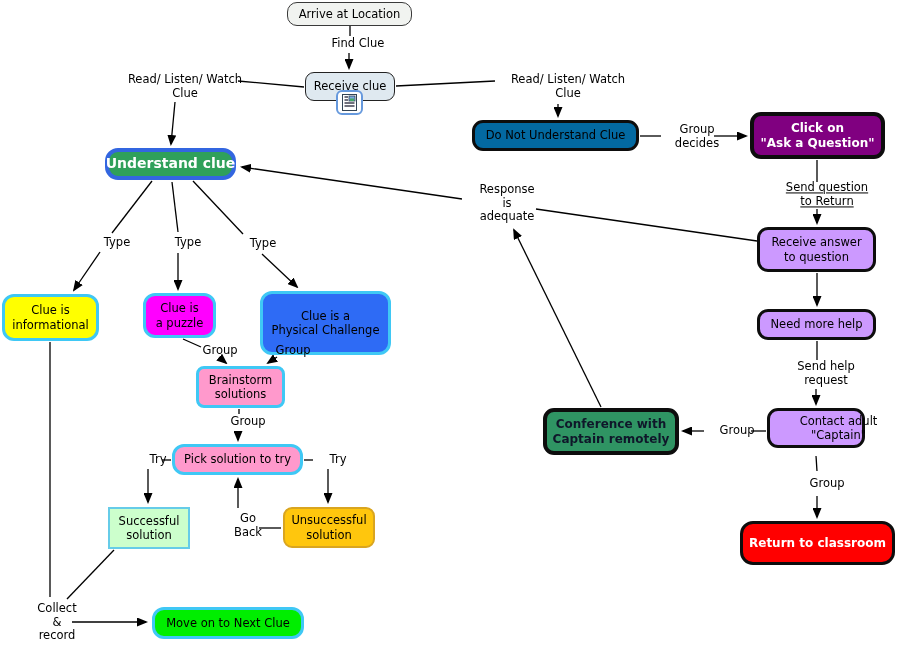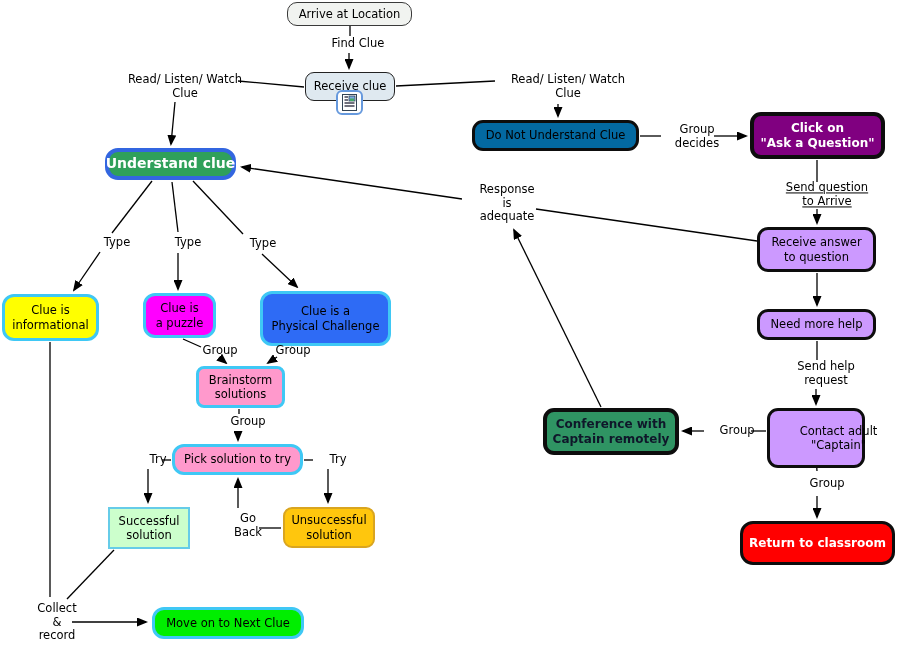--- a/index.html
+++ b/index.html
@@ -97,40 +97,40 @@
         <div>Click on</div>
         <div>"Ask a Question"</div>
       </div>
       <div class="node" style="left: 757px; top: 227px; width: 119px; height: 45px; background: rgb(204, 153, 255); border: 3px solid rgb(13, 13, 13); border-radius: 11px; color: rgb(0, 0, 0);">
         <div>Receive answer</div>
         <div>to question</div>
       </div>
       <div class="node" style="left: 757px; top: 309px; width: 119px; height: 31px; background: rgb(204, 153, 255); border: 3px solid rgb(13, 13, 13); border-radius: 11px; color: rgb(0, 0, 0);">
         <div>Need more help</div>
       </div>
-      <div class="node" style="left: 767px; top: 408px; width: 98px; height: 60px; background: rgb(204, 153, 255); border: 3px solid rgb(13, 13, 13); border-radius: 11px; color: rgb(0, 0, 0); padding-left: 45px;">
+      <div class="node" style="left: 767px; top: 408px; width: 98px; height: 40px; background: rgb(204, 153, 255); border: 3px solid rgb(13, 13, 13); border-radius: 11px; color: rgb(0, 0, 0); padding-left: 45px;">
         <div>Contact adult</div>
         <div>"Captain"</div>
       </div>
       <div class="node" style="left: 543px; top: 408px; width: 136px; height: 47px; background: rgb(47, 148, 99); border: 4px solid rgb(13, 13, 13); border-radius: 11px; color: #0f172a; font-weight: bold; font-size: 12px;">
         <div>Conference with</div>
         <div>Captain remotely</div>
       </div>
       <div class="node" style="left: 740px; top: 521px; width: 155px; height: 44px; background: rgb(255, 0, 0); border: 3.5px solid rgb(13, 13, 13); border-radius: 13px; color: rgb(255, 255, 255); font-weight: bold; font-size: 12px;">
         <div>Return to classroom</div>
       </div>
       <div class="node" style="left: 2px; top: 294px; width: 97px; height: 47px; background: rgb(255, 255, 0); border: 3.5px solid rgb(63, 200, 245); border-radius: 12px; color: rgb(0, 0, 0);">
         <div>Clue is</div>
         <div>informational</div>
       </div>
       <div class="node" style="left: 143px; top: 293px; width: 73px; height: 45px; background: rgb(255, 0, 255); border: 3.5px solid rgb(63, 200, 245); border-radius: 12px; color: rgb(0, 0, 0);">
         <div>Clue is</div>
         <div>a puzzle</div>
       </div>
-      <div class="node" style="left: 260px; top: 291px; width: 131px; height: 55px; background: rgb(46, 107, 245); border: 3.5px solid rgb(63, 200, 245); border-radius: 12px; color: rgb(0, 0, 0);">
+      <div class="node" style="left: 260px; top: 291px; width: 131px; height: 64px; background: rgb(46, 107, 245); border: 3.5px solid rgb(63, 200, 245); border-radius: 12px; color: rgb(0, 0, 0);">
         <div>Clue is a</div>
         <div>Physical Challenge</div>
       </div>
       <div class="node" style="left: 196px; top: 366px; width: 89px; height: 42px; background: rgb(255, 153, 204); border: 3.5px solid rgb(63, 200, 245); border-radius: 8px; color: rgb(0, 0, 0);">
         <div>Brainstorm</div>
         <div>solutions</div>
       </div>
       <div class="node" style="left: 172px; top: 444px; width: 131px; height: 31px; background: rgb(255, 153, 204); border: 3.5px solid rgb(63, 200, 245); border-radius: 12px; color: rgb(0, 0, 0);">
         <div>Pick solution to try</div>
       </div>
@@ -157,21 +157,21 @@
       <div class="conn-label" style="left: 558px; top: 87px;">
         <div>Read/ Listen/ Watch</div>
         <div>Clue</div>
       </div>
       <div class="conn-label" style="left: 687px; top: 137px;">
         <div>Group</div>
         <div>decides</div>
       </div>
       <div class="conn-label" style="left: 817px; top: 195px; text-decoration: underline;">
         <div>Send question</div>
-        <div>to Arrive</div>
+        <div>to Return</div>
       </div>
       <div class="conn-label" style="left: 497px; top: 203px;">
         <div>Response</div>
         <div>is</div>
         <div>adequate</div>
       </div>
       <div class="conn-label" style="left: 816px; top: 374px;">
         <div>Send help</div>
         <div>request</div>
       </div>

